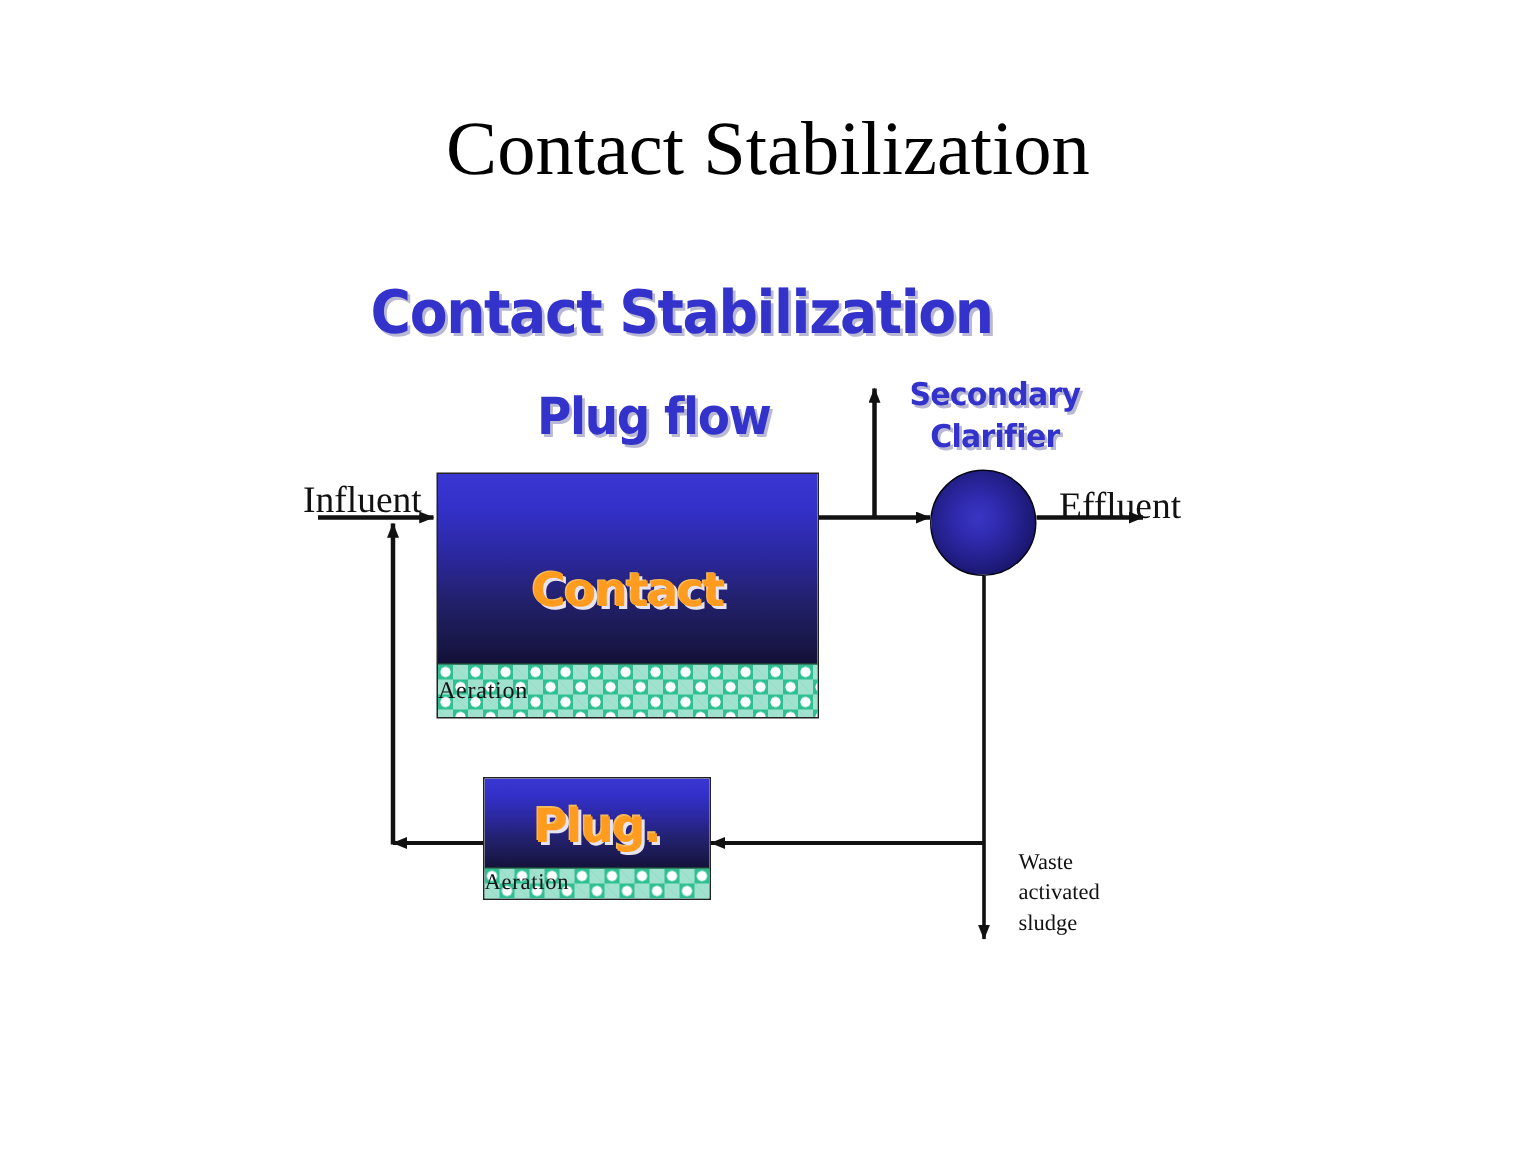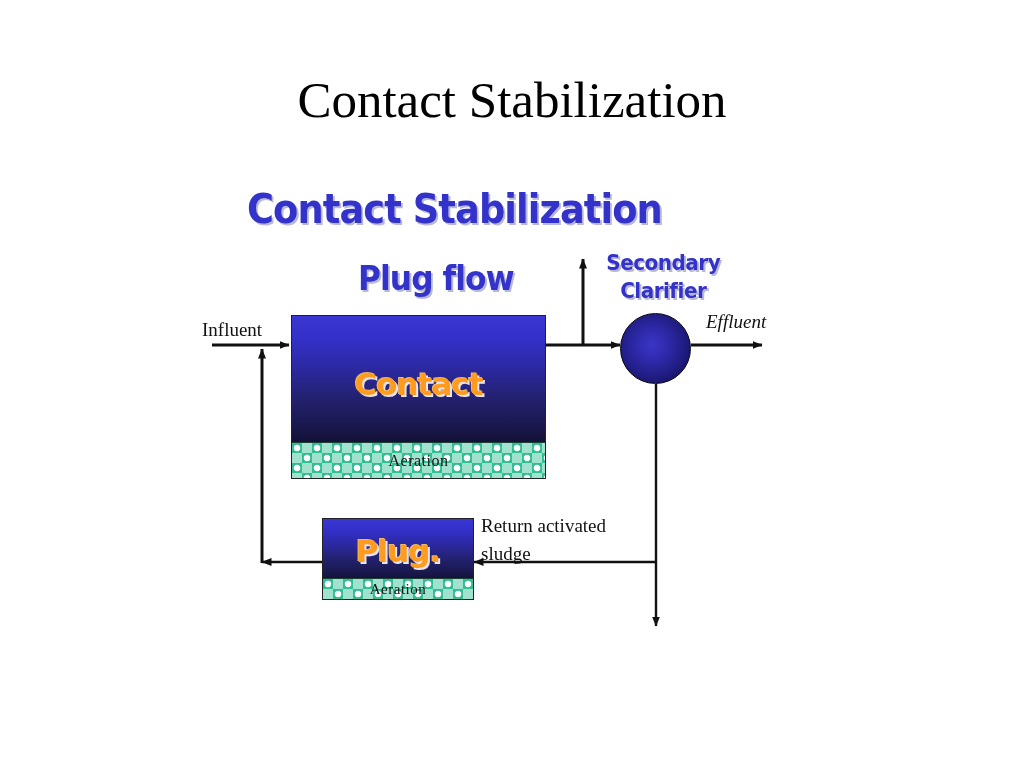--- a/index.html
+++ b/index.html
@@ -82,27 +82,27 @@
     text-align: center;
     white-space: normal;
     width: 150px;
     transform: scaleX(0.95);
   }
 
   
   .lab {
     position: absolute;
     font-family: "Liberation Serif", serif;
-    font-size: 19px;
+    font-size: 25px;
     color: #111111;
     white-space: nowrap;
     line-height: 1.45;
   }
   #lab-influent { left: 202px; top: 316px; }
-  #lab-effluent { left: 706px; top: 308px; font-style: italic; }
+  #lab-effluent { left: 706px; top: 320px; }
   #lab-ras      { left: 481px; top: 512px; white-space: normal; width: 175px; }
   #lab-was      { left: 679px; top: 565px; white-space: normal; width: 90px; font-size: 15px; line-height: 1.35; }
 
   
   .tank {
     position: absolute;
     border: 1px solid #222222;
     box-sizing: border-box;
     overflow: hidden;
   }
@@ -142,31 +142,30 @@
       linear-gradient(45deg, rgba(255,255,255,0.55) 25%, transparent 25%, transparent 75%, rgba(255,255,255,0.55) 75%),
       linear-gradient(45deg, rgba(255,255,255,0.55) 25%, transparent 25%, transparent 75%, rgba(255,255,255,0.55) 75%);
     background-size: 20px 20px, 20px 20px, 20px 20px, 20px 20px;
     background-position: 0 0, 0 0, 0 0, 10px 10px;
   }
   .aeration-label {
     position: absolute;
     left: 0; right: 0;
     top: 50%;
     transform: translateY(-50%);
-    text-align: center;
     font-family: "Liberation Serif", serif;
     font-size: 16px;
     color: #121212;
     letter-spacing: 0.5px;
     white-space: nowrap;
   }
 
   #tank-contact { left: 291px; top: 315px; width: 255px; height: 164px; }
   #tank-contact .tank-body { height: 128px; }
-  #tank-contact .tank-name { top: 50px; font-size: 31px; transform: scaleX(1.0); }
+  #tank-contact .tank-name { top: 60px; font-size: 31px; transform: scaleX(1.0); }
   #tank-contact .aeration  { height: 35px; }
 
   #tank-stab { left: 322px; top: 518px; width: 152px; height: 82px; }
   #tank-stab .tank-body { height: 62px; }
   #tank-stab .tank-name { top: 14px; font-size: 31px; }
   #tank-stab .aeration  { height: 20px; }
   #tank-stab .aeration-label { font-size: 15px; }
 
   
   #clarifier {
@@ -233,22 +232,22 @@
     <div class="blue-head" id="dg-title">Contact Stabilization</div>
 
     <div class="blue-head" id="dg-sub">Plug flow</div>
 
     <div class="blue-head" id="sec-clar">Secondary Clarifier</div>
 
     <div class="lab" id="lab-influent">Influent</div>
 
     <div class="lab" id="lab-effluent">Effluent</div>
 
-    <div class="lab" id="lab-ras">Return activated sludge</div>
-
+
+    <div class="lab" id="lab-was">Waste activated sludge</div>
 
     <div class="tank" id="tank-contact">
       <div class="tank-body"></div>
       <div class="tank-name">Contact</div>
       <div class="aeration">
         <div class="aeration-label">Aeration</div>
       </div>
     </div>
 
     <div class="tank" id="tank-stab">

